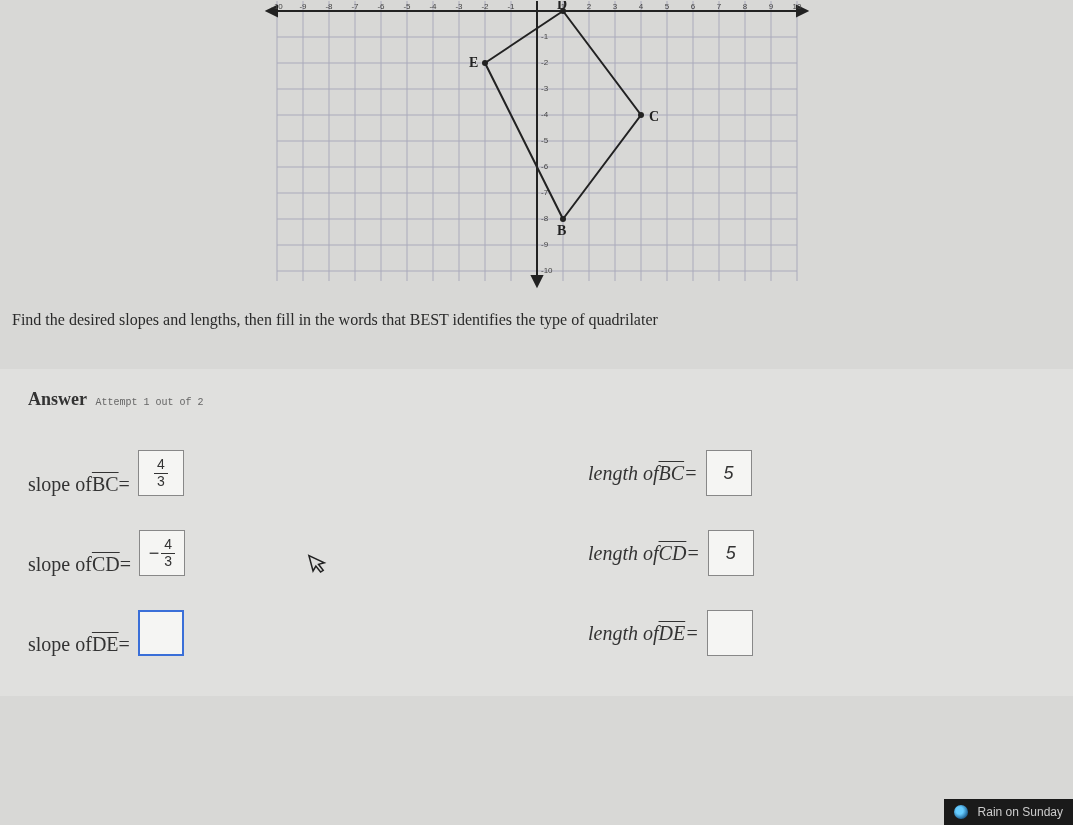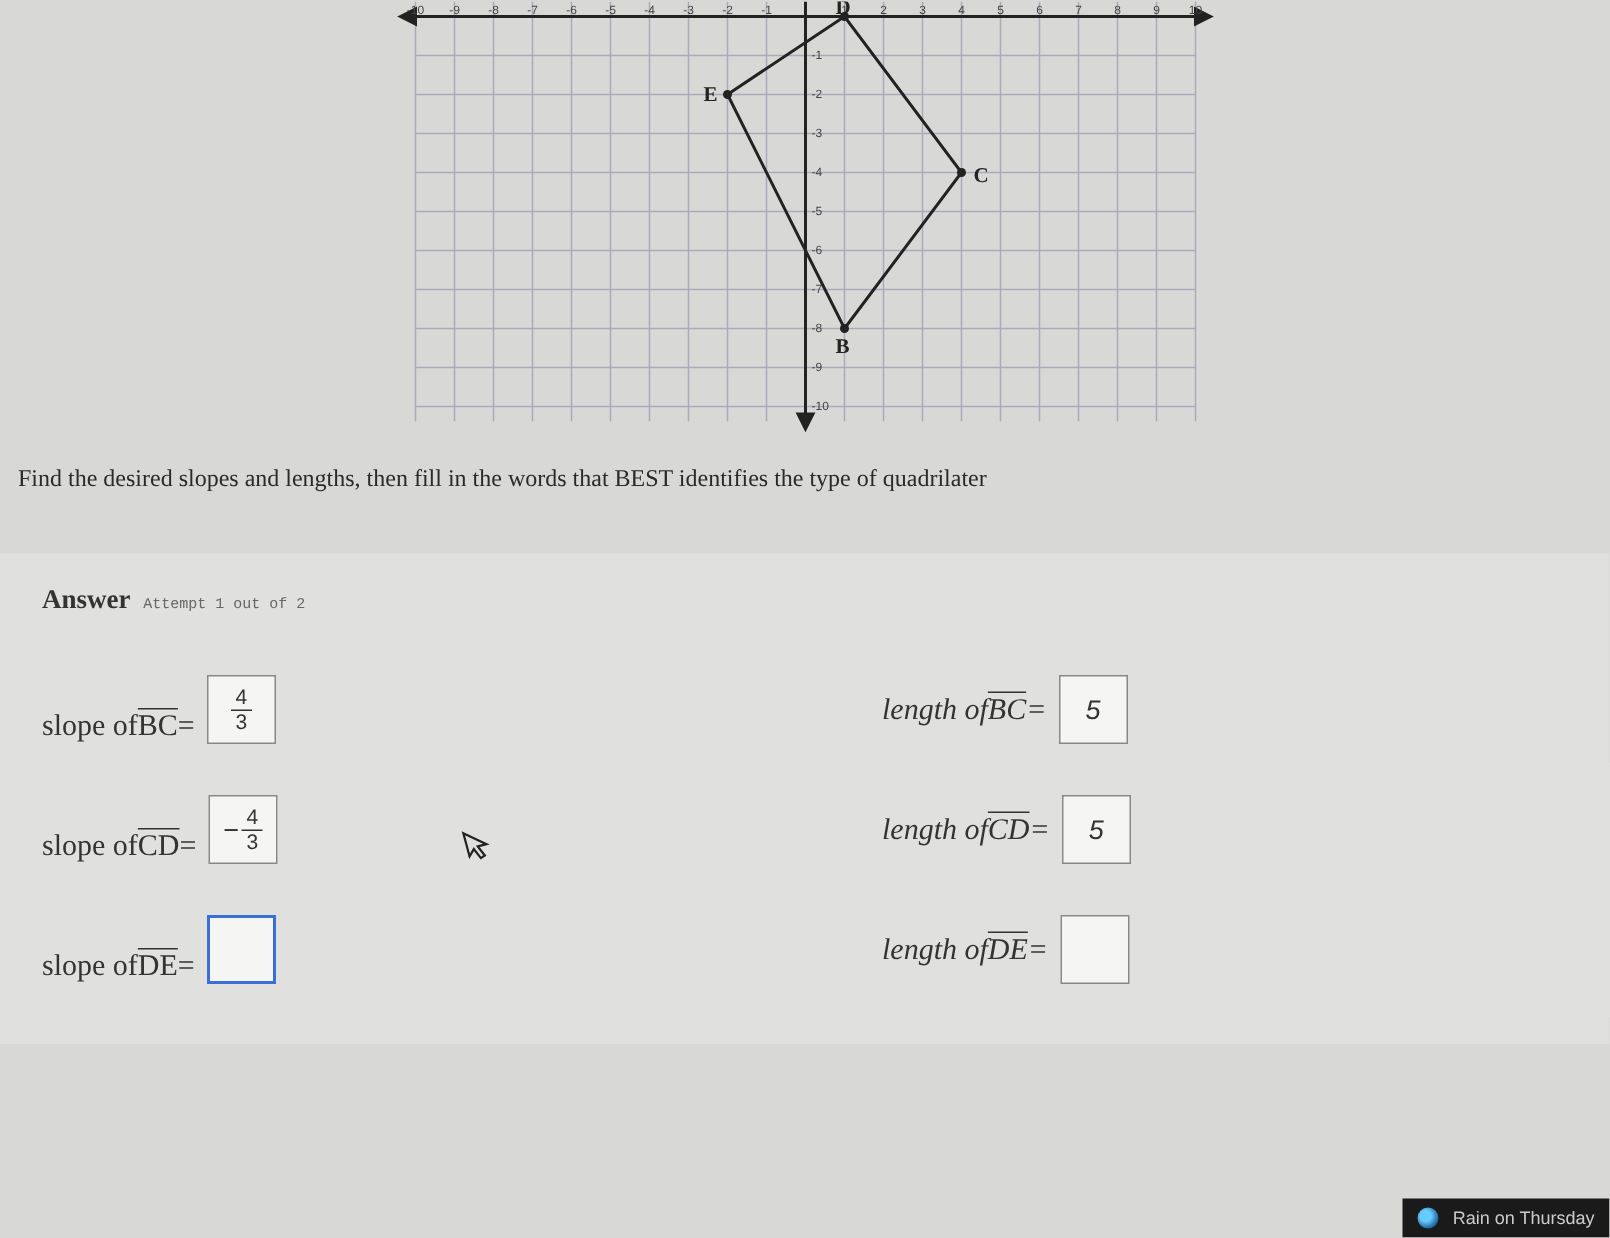--- a/index.html
+++ b/index.html
@@ -299,14 +299,14 @@
 </div>
 
 <div class="cursor-icon">
   <svg width="20" height="24" viewBox="0 0 20 24">
       <path d="M2 2 L2 18 L6 14 L9 21 L12 20 L9 13 L15 13 Z" fill="none" stroke="#222" stroke-width="1.5"></path>
     </svg>
 </div>
 
 <div class="taskbar">
   <span class="weather-icon"></span>
-  <span>Rain on Thursday</span>
+  <span>Rain on Sunday</span>
 </div>
 
 </body></html>

